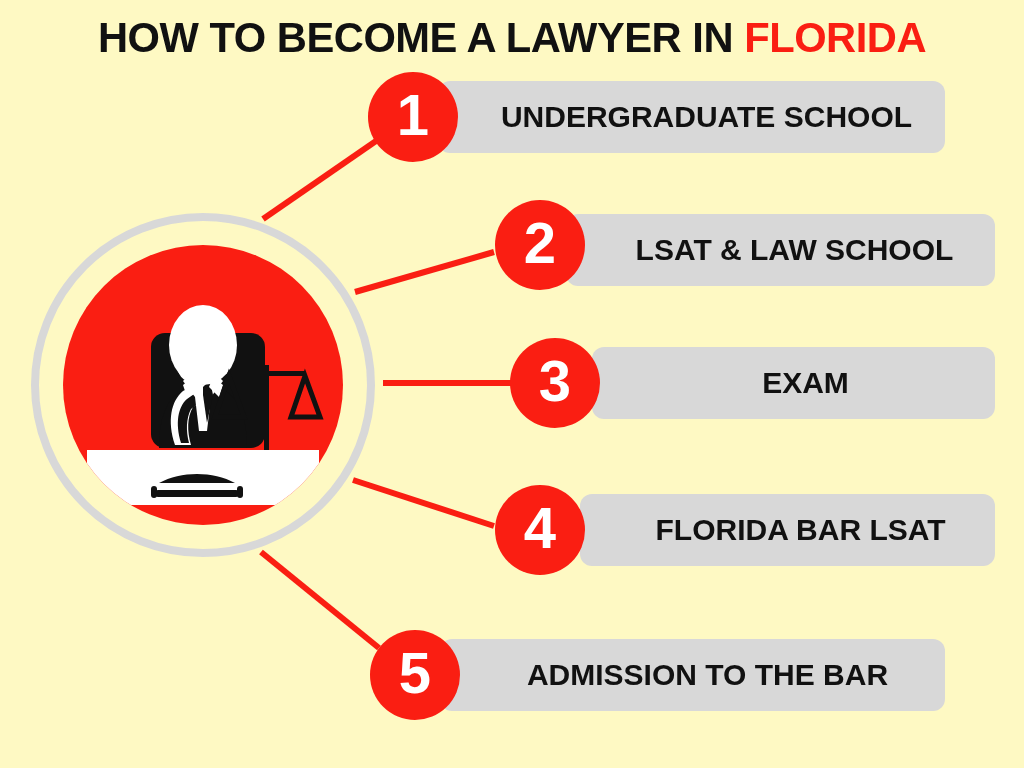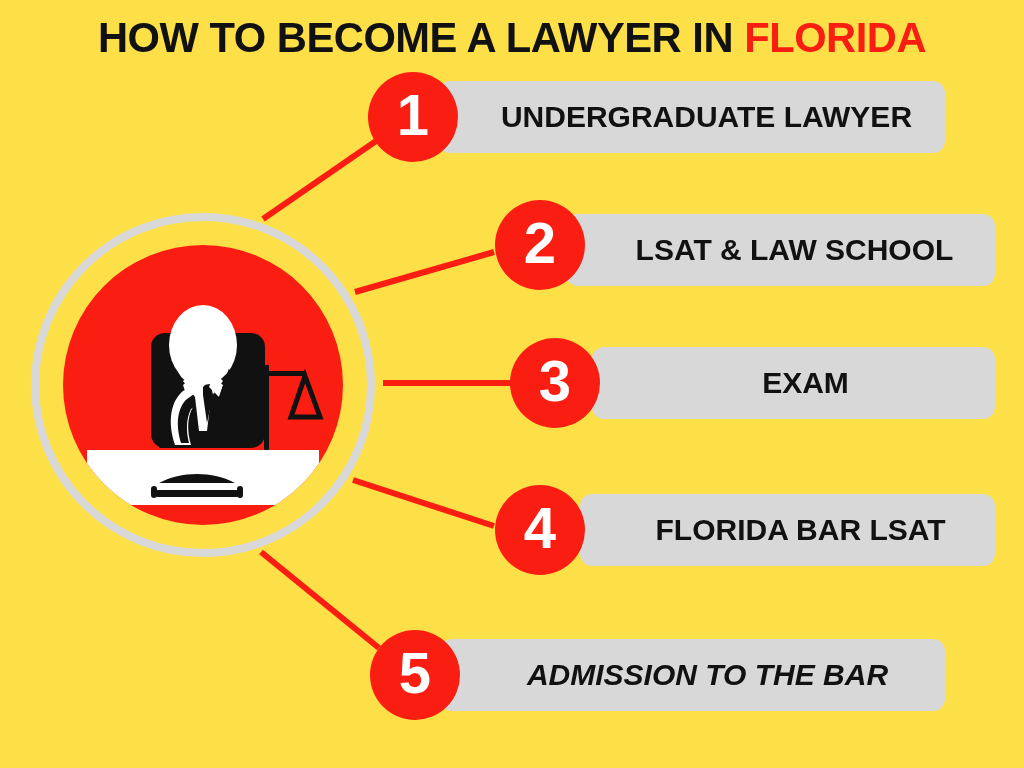--- a/index.html
+++ b/index.html
@@ -10,21 +10,21 @@
     width: 1024px;
     height: 768px;
     overflow: hidden;
     background: #f5f5f5;
     font-family: "Liberation Sans", sans-serif;
   }
   #stage {
     position: relative;
     width: 1024px;
     height: 768px;
-    background: #fde047;
+    background: #fef9c3;
   }
 
   
   #title {
     position: absolute;
     left: 0;
     top: 12px;
     width: 1024px;
     text-align: center;
     font-family: "Liberation Sans Narrow", "Liberation Sans", sans-serif;
@@ -179,21 +179,21 @@
 
       <path d="M96 238 C118 226 150 226 172 238 Z" fill="#111111"></path>
       <rect x="92" y="245" width="84" height="7" rx="3" fill="#111111"></rect>
       <rect x="88" y="241" width="6" height="12" rx="3" fill="#111111"></rect>
       <rect x="174" y="241" width="6" height="12" rx="3" fill="#111111"></rect>
     </svg>
   </div>
 
   <div class="step">
     <div class="step-pill" style="left:438px; top:81px; width:507px; padding-left:30px;">
-      <span class="step-label">UNDERGRADUATE LAWYER</span>
+      <span class="step-label">UNDERGRADUATE SCHOOL</span>
     </div>
     <div class="step-badge" style="left:368px; top:72px; width:90px; height:90px;">
       <span class="step-num">1</span>
     </div>
   </div>
 
   <div class="step">
     <div class="step-pill" style="left:566px; top:214px; width:429px; padding-left:28px;">
       <span class="step-label">LSAT &amp; LAW SCHOOL</span>
     </div>
@@ -214,21 +214,21 @@
   <div class="step">
     <div class="step-pill" style="left:580px; top:494px; width:415px; padding-left:26px;">
       <span class="step-label">FLORIDA BAR LSAT</span>
     </div>
     <div class="step-badge" style="left:495px; top:485px; width:90px; height:90px;">
       <span class="step-num">4</span>
     </div>
   </div>
 
   <div class="step">
-    <div class="step-pill" style="left:440px; top:639px; width:505px; padding-left:30px;font-style:italic;">
+    <div class="step-pill" style="left:440px; top:639px; width:505px; padding-left:30px;">
       <span class="step-label">ADMISSION TO THE BAR</span>
     </div>
     <div class="step-badge" style="left:370px; top:630px; width:90px; height:90px;">
       <span class="step-num">5</span>
     </div>
   </div>
 
 
 </div>
 

